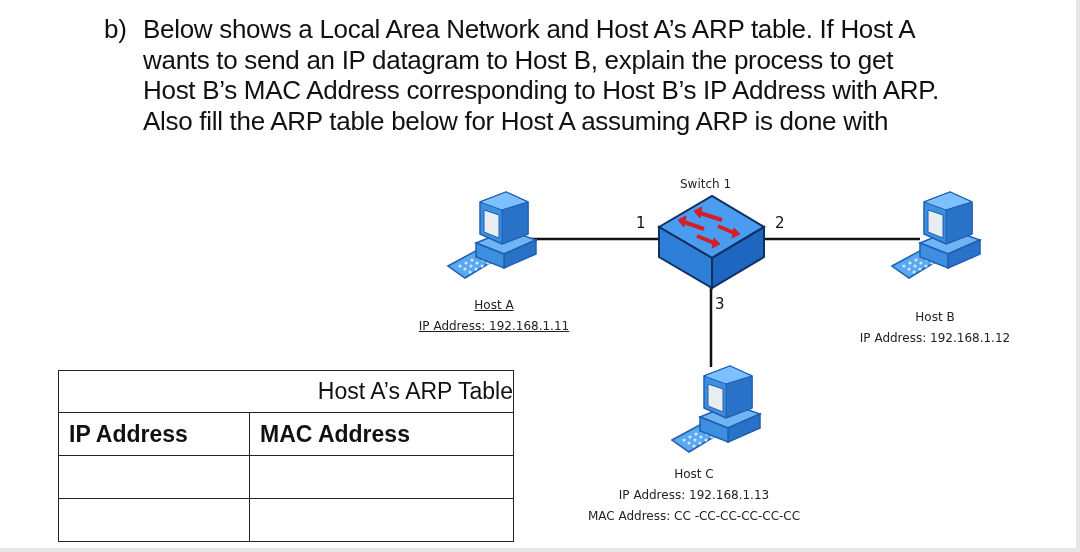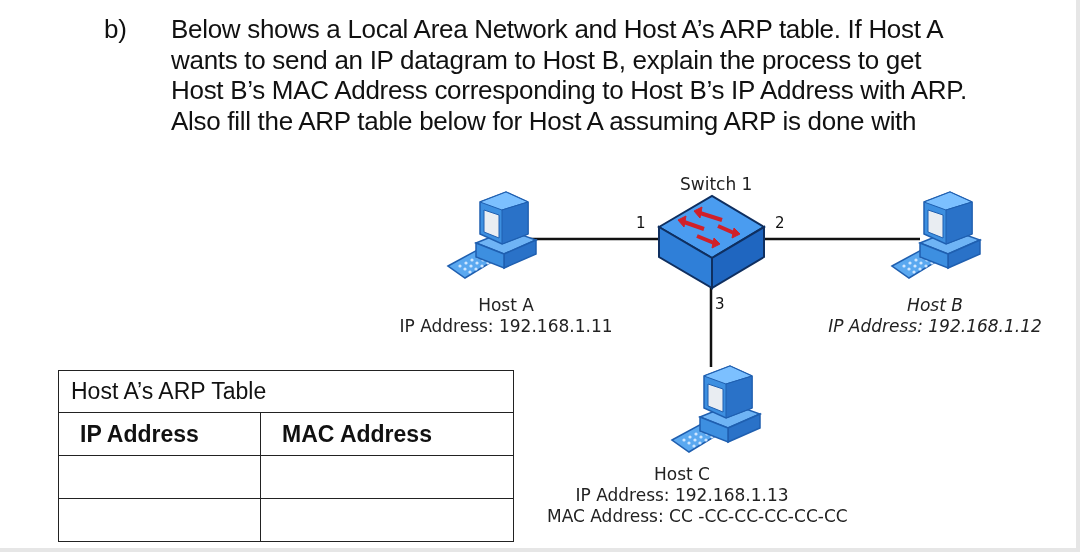--- a/index.html
+++ b/index.html
@@ -1,28 +1,28 @@
 <!DOCTYPE html>
 <html><head>
 <meta charset="utf-8">
 <style>
   html, body { margin:0; padding:0; }
   body { width:1080px; height:552px; background:#e6e6e6; position:relative; overflow:hidden; font-family:"DejaVu Sans", sans-serif; }
   .page { position:absolute; left:0; top:0; width:1076px; height:548px; background:#ffffff; }
   .question { position:absolute; left:104px; top:14px; width:930px; font-family:"Liberation Sans", sans-serif; font-size:26px; line-height:30.5px; color:#111; letter-spacing:-0.3px; }
   .question .label { position:absolute; left:0; top:0; }
-  .question .text { position:absolute; left:67px; top:0; width:880px; }
+  .question .text { position:absolute; left:39px; top:0; width:880px; }
   .q-line { display:block; white-space:nowrap; }
   svg.diagram { position:absolute; left:0; top:0; }
-  .lbl { position:absolute; font-family:"DejaVu Sans", sans-serif; font-size:17px; color:#222; text-align:center; white-space:nowrap; line-height:21px; }
+  .lbl { position:absolute; font-family:"DejaVu Sans", sans-serif; font-size:12px; color:#222; text-align:center; white-space:nowrap; line-height:21px; }
   .port { position:absolute; font-family:"DejaVu Sans", sans-serif; font-size:15px; color:#111; }
   table.arp { position:absolute; left:58px; top:370px; width:456px; border-collapse:collapse; font-family:"Liberation Sans", sans-serif; }
   table.arp td, table.arp th { border:1.5px solid #222; padding:0; }
-  table.arp .title { height:41px; font-size:23px; font-weight:normal; text-align:left; color:#111;padding-left:12px; }
-  table.arp .head { height:42px; font-size:23px; font-weight:bold; text-align:left; padding-left:21px; color:#111; }
+  table.arp .title { height:41px; font-size:23px; font-weight:normal; text-align:right; color:#111;padding-left:12px; }
+  table.arp .head { height:42px; font-size:23px; font-weight:bold; text-align:left; padding-left:10px; color:#111; }
   table.arp .cell { height:42px; }
   table.arp .c1 { width:180px; }
 </style>
 </head>
 <body>
 
 <div class="page">
 
   <div class="question">
     <span class="label">b)</span>
@@ -88,31 +88,31 @@
     <use href="#pc" x="436" y="188" width="110" height="100"></use>
     <use href="#pc" x="880" y="188" width="110" height="100"></use>
     <use href="#pc" x="660" y="362" width="110" height="100"></use>
   </svg>
 
   <div class="lbl" style="left:680px;top:174px;">Switch 1</div>
   <div class="port" style="left:636px;top:214px;">1</div>
   <div class="port" style="left:775px;top:214px;">2</div>
   <div class="port" style="left:715px;top:295px;">3</div>
 
-  <div class="lbl" style="left:356px;top:295px;width:300px;">
+  <div class="lbl" style="left:344px;top:295px;width:300px;text-decoration:underline;">
     <div>Host A</div>
     <div>IP Address: 192.168.1.11</div>
   </div>
 
-  <div class="lbl" style="left:800px;top:295px;width:270px;font-style:italic;">
+  <div class="lbl" style="left:800px;top:307px;width:270px;">
     <div>Host B</div>
     <div>IP Address: 192.168.1.12</div>
   </div>
 
-  <div class="lbl" style="left:547px;top:464px;width:270px;">
+  <div class="lbl" style="left:559px;top:464px;width:270px;">
     <div>Host C</div>
     <div>IP Address: 192.168.1.13</div>
     <div>MAC Address: CC  -CC-CC-CC-CC-CC</div>
   </div>
 
   <table class="arp">
     <tbody>
         <tr>
       <th class="title" colspan="2">Host A’s ARP Table</th>
     </tr>

